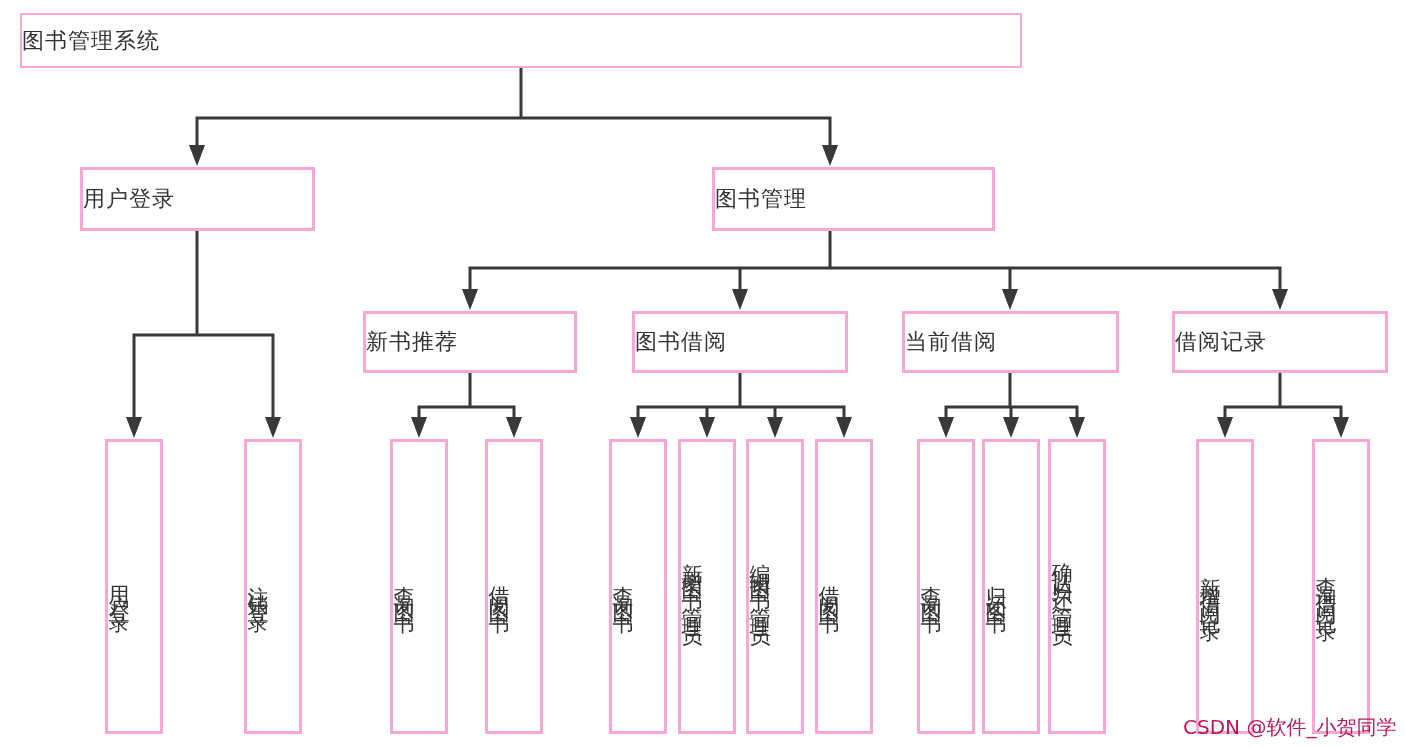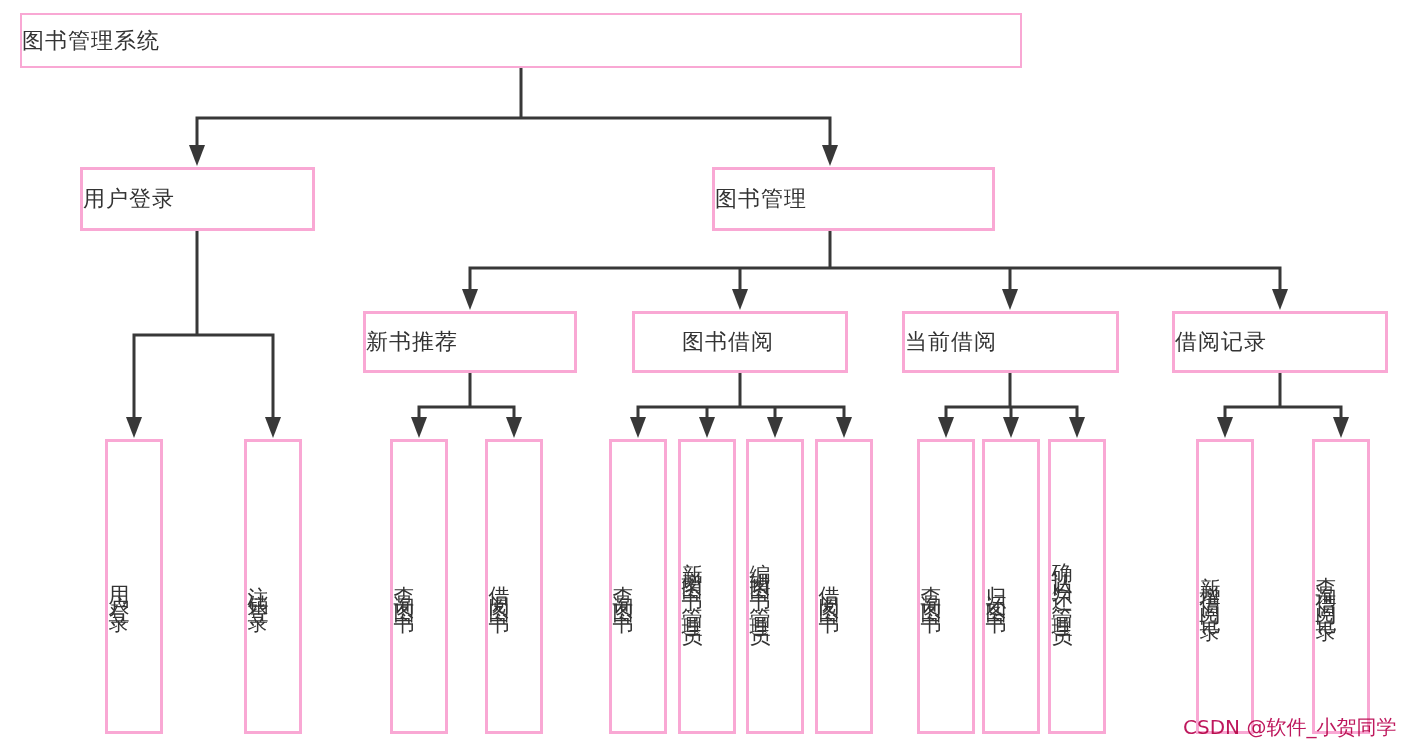--- a/index.html
+++ b/index.html
@@ -29,21 +29,21 @@
     line-height:1;
     color:#333333;
   }
   
   #n-root{left:20px;top:13px;width:1002px;height:55px;border-width:2px;}
   
   #n-user{left:80px;top:167px;width:235px;height:64px;}
   #n-book{left:712px;top:167px;width:283px;height:64px;}
   
   #n-nb{left:363px;top:311px;width:214px;height:62px;}
-  #n-bb{left:632px;top:311px;width:216px;height:62px;padding-left:47px;}
+  #n-bb{left:632px;top:311px;width:216px;height:62px;}
   #n-cb{left:902px;top:311px;width:217px;height:62px;}
   #n-br{left:1172px;top:311px;width:216px;height:62px;}
   
   .leaf{top:439px;width:58px;height:295px;}
   #l-user{left:105px;} #l-logout{left:244px;}
   #l-nbq{left:390px;}  #l-nbb{left:485px;}
   #l-bbq{left:609px;}  #l-bba{left:678px;} #l-bbe{left:746px;} #l-bbb{left:815px;}
   #l-cbq{left:917px;}  #l-cbr{left:982px;} #l-cbc{left:1048px;}
   #l-bra{left:1196px;} #l-brq{left:1312px;}
   .watermark{

